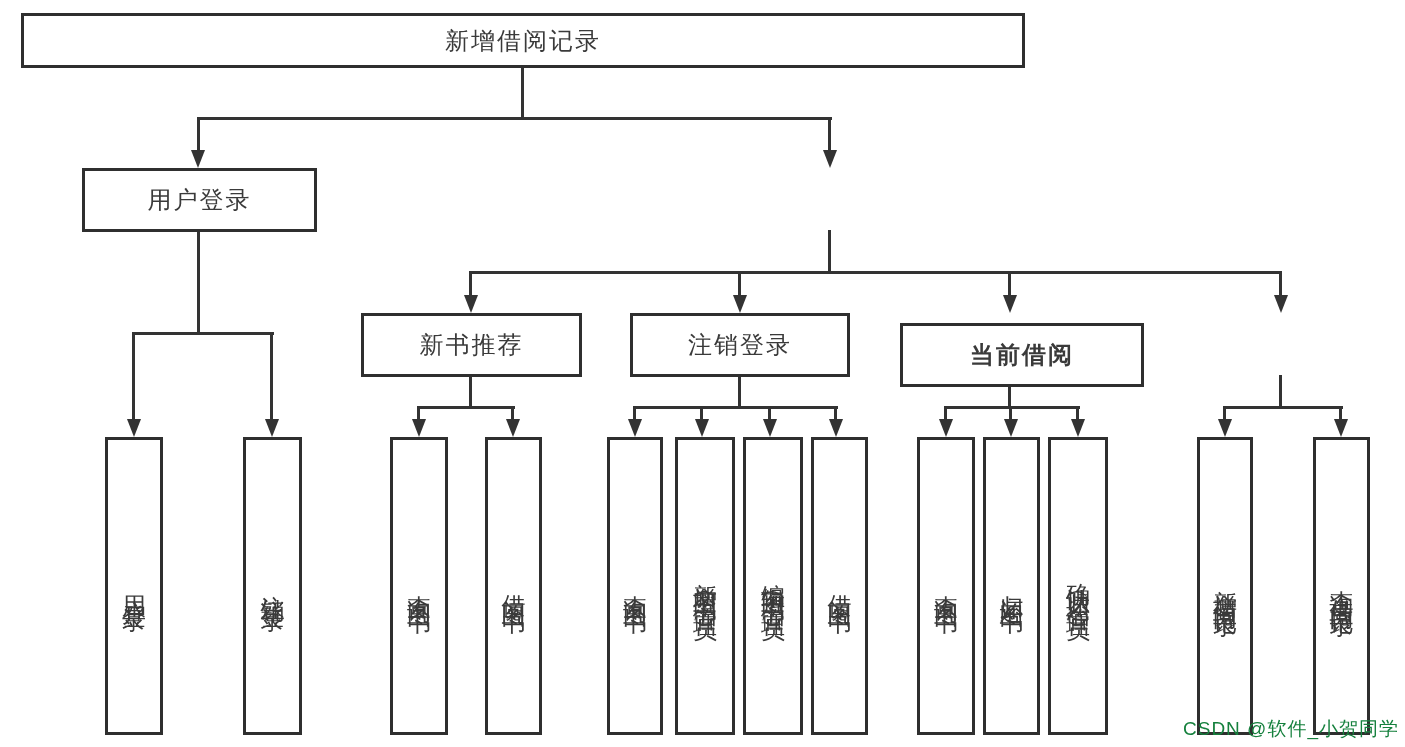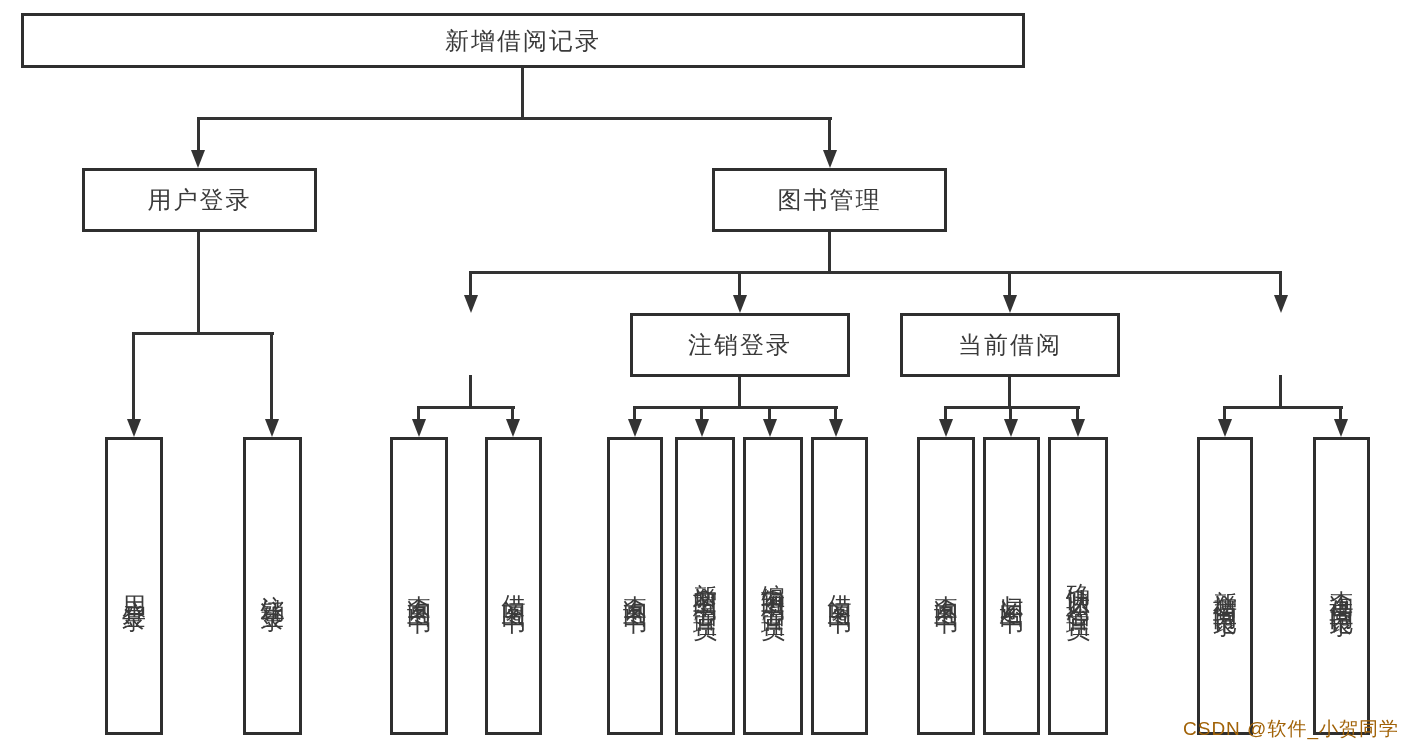--- a/index.html
+++ b/index.html
@@ -19,60 +19,60 @@
   .hline,.vline{position:absolute;background:#333333;z-index:1;}
   .hline{height:3px;}
   .vline{width:3px;}
   .arrow{
     position:absolute;width:0;height:0;z-index:1;
     border-left:7px solid transparent;border-right:7px solid transparent;
     border-top:18px solid #333333;
   }
   .watermark{
     position:absolute;left:1183px;top:716px;z-index:5;
-    font-size:19px;letter-spacing:1px;color:#a16207;white-space:nowrap;
+    font-size:19px;letter-spacing:1px;color:#15803d;white-space:nowrap;
   }
 </style>
 </head>
 <body>
 
 <div class="canvas">
 
   <div class="node" style="left:21px;top:13px;width:1004px;height:55px;">新增借阅记录</div>
 
   <div class="vline" style="left:521px;top:68px;height:52px;"></div>
   <div class="hline" style="left:197px;top:117px;width:635px;"></div>
   <div class="vline" style="left:197px;top:117px;height:35px;"></div>
   <div class="arrow" style="left:191px;top:150px;"></div>
   <div class="vline" style="left:828px;top:117px;height:35px;"></div>
   <div class="arrow" style="left:823px;top:150px;"></div>
 
   <div class="node" style="left:82px;top:168px;width:235px;height:64px;">用户登录</div>
-  <div class="node" style="left:712px;top:168px;width:235px;height:64px;">图书管理</div>
 
   <div class="vline" style="left:197px;top:230px;height:105px;"></div>
   <div class="hline" style="left:132px;top:332px;width:142px;"></div>
   <div class="vline" style="left:132px;top:332px;height:89px;"></div>
   <div class="arrow" style="left:127px;top:419px;"></div>
   <div class="vline" style="left:270px;top:332px;height:89px;"></div>
   <div class="arrow" style="left:265px;top:419px;"></div>
 
   <div class="vline" style="left:828px;top:230px;height:44px;"></div>
   <div class="hline" style="left:469px;top:271px;width:813px;"></div>
   <div class="vline" style="left:469px;top:271px;height:26px;"></div>
   <div class="arrow" style="left:464px;top:295px;"></div>
   <div class="vline" style="left:738px;top:271px;height:26px;"></div>
   <div class="arrow" style="left:733px;top:295px;"></div>
   <div class="vline" style="left:1008px;top:271px;height:26px;"></div>
   <div class="arrow" style="left:1003px;top:295px;"></div>
   <div class="vline" style="left:1279px;top:271px;height:26px;"></div>
   <div class="arrow" style="left:1274px;top:295px;"></div>
 
+  <div class="node" style="left:361px;top:313px;width:221px;height:64px;">新书推荐</div>
   <div class="node" style="left:630px;top:313px;width:220px;height:64px;">注销登录</div>
-  <div class="node" style="left:900px;top:313px;width:220px;height:64px;">当前借阅</div>
+  <div class="node" style="left:900px;top:323px;width:244px;height:64px;font-weight:bold;">当前借阅</div>
 
   <div class="vline" style="left:469px;top:375px;height:33px;"></div>
   <div class="hline" style="left:417px;top:406px;width:98px;"></div>
   <div class="vline" style="left:417px;top:406px;height:15px;"></div>
   <div class="arrow" style="left:412px;top:419px;"></div>
   <div class="vline" style="left:511px;top:406px;height:15px;"></div>
   <div class="arrow" style="left:506px;top:419px;"></div>
 
   <div class="vline" style="left:738px;top:375px;height:33px;"></div>
   <div class="hline" style="left:633px;top:406px;width:205px;"></div>

